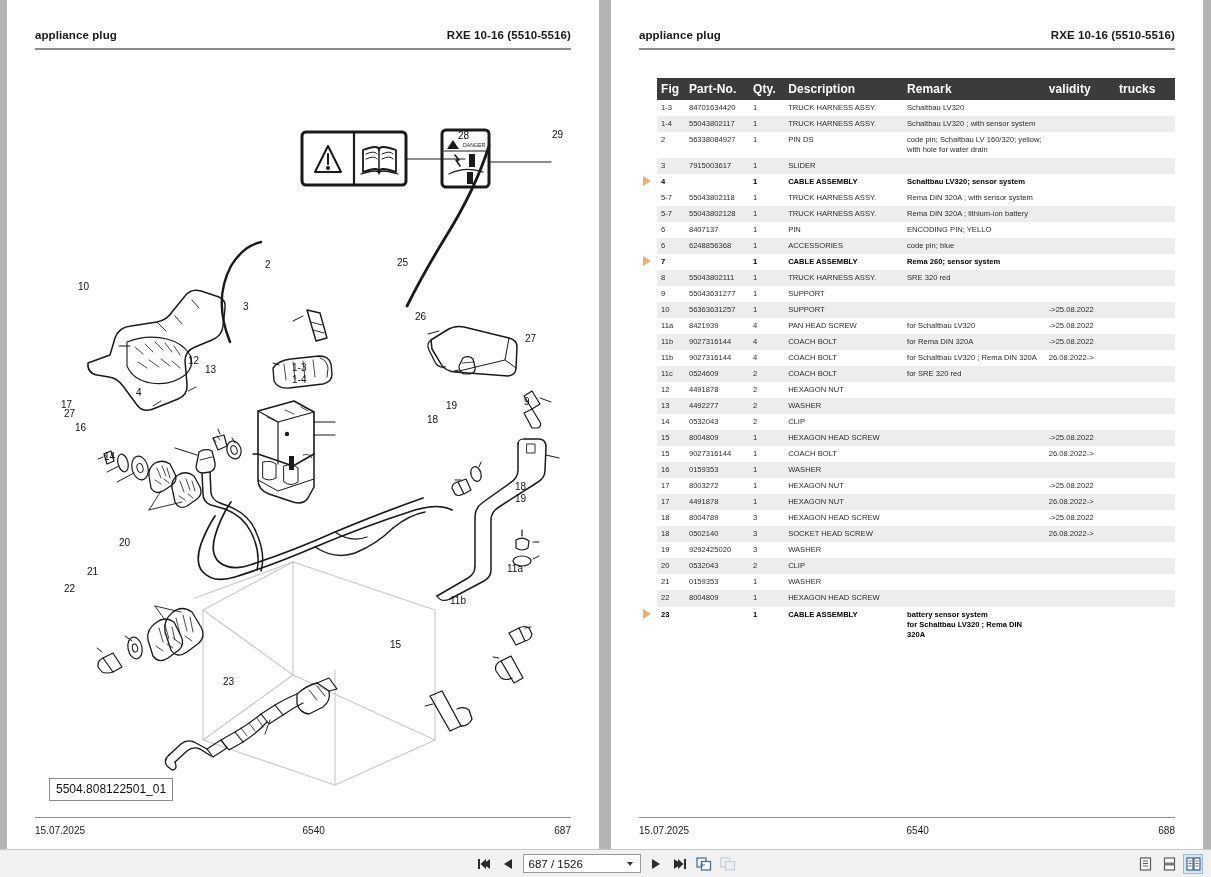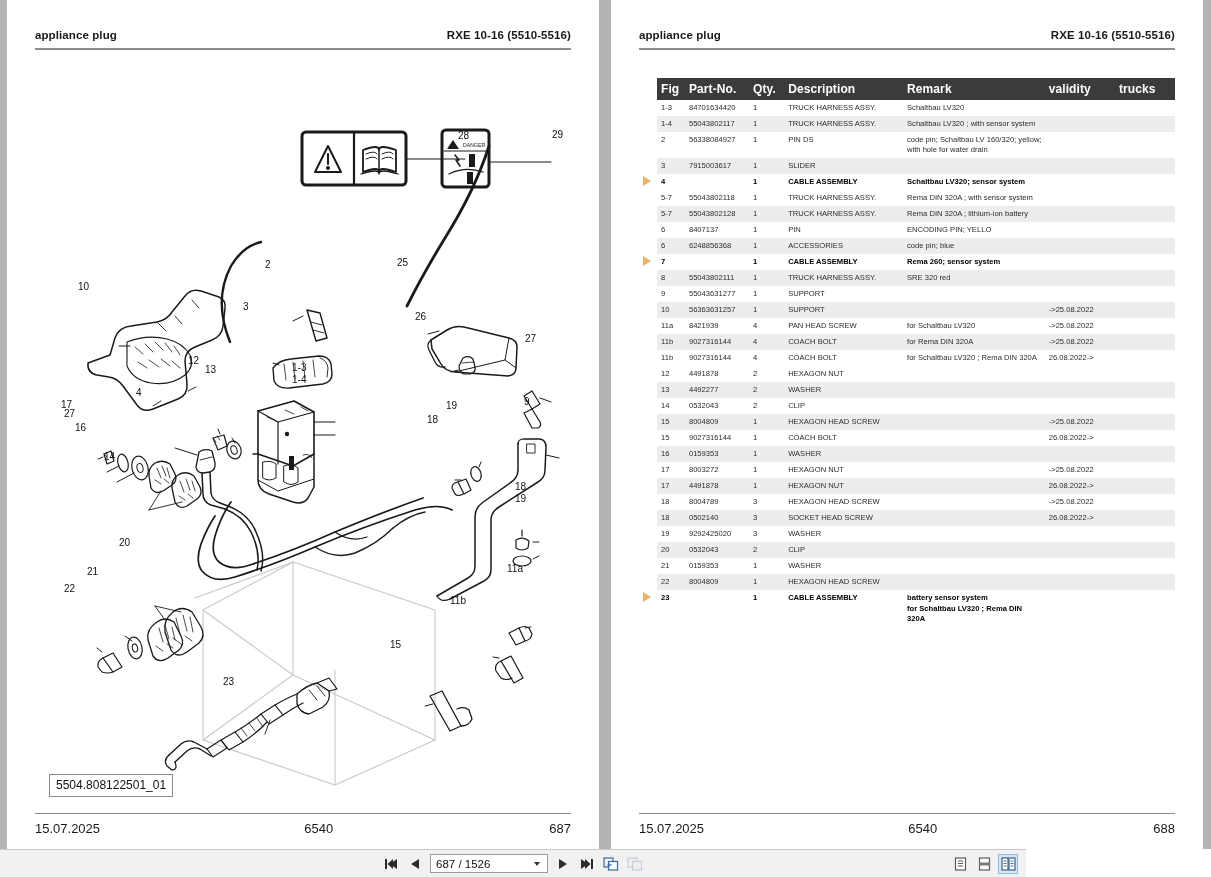--- a/index.html
+++ b/index.html
@@ -68,21 +68,21 @@
     margin-bottom: 0;
   }
   .hrule.thin { height: 1.5px; }
 
   
   .pg-foot-wrap { margin-top: auto; }
   .pg-foot {
     display: flex;
     justify-content: space-between;
     align-items: baseline;
-    font-size: 13px;
+    font-size: 10px;
     color: #1a1a1a;
     padding-top: 7px;
     padding-bottom: 6px;
   }
   .pg-foot .mid { position: relative; left: -6px; }
 
   
   .drawing-area {
     position: relative;
     flex: 1 1 auto;
@@ -152,21 +152,21 @@
     width: 0; height: 0;
     border-left: 8px solid #e8b268;
     border-top: 5px solid transparent;
     border-bottom: 5px solid transparent;
   }
 
   
   .toolbar {
     position: absolute;
     left: 0; top: 849px;
-    width: 1026px; height: 28px;
+    width: 1211px; height: 28px;
     background: #f1f1f1;
     border-top: 1px solid #c9c9c9;
     display: flex;
     align-items: center;
   }
   .tb-center {
     position: absolute;
     left: 0; right: 0;
     display: flex;
     align-items: center;
@@ -658,20 +658,29 @@
                 </tr>
                 <tr>
                   <td><span>11b</span></td>
                   <td><span>9027316144</span></td>
                   <td class="c-qty"><span>4</span></td>
                   <td><span>COACH BOLT</span></td>
                   <td><span>for Schaltbau LV320 ; Rema DIN 320A</span></td>
                   <td><span>26.08.2022-&gt;</span></td>
                   <td><span></span></td>
                 </tr>
+                <tr class="alt">
+                  <td><span>11c</span></td>
+                  <td><span>0524609</span></td>
+                  <td class="c-qty"><span>2</span></td>
+                  <td><span>COACH BOLT</span></td>
+                  <td><span>for SRE 320 red</span></td>
+                  <td><span></span></td>
+                  <td><span></span></td>
+                </tr>
                 <tr>
                   <td><span>12</span></td>
                   <td><span>4491878</span></td>
                   <td class="c-qty"><span>2</span></td>
                   <td><span>HEXAGON NUT</span></td>
                   <td><span></span></td>
                   <td><span></span></td>
                   <td><span></span></td>
                 </tr>
                 <tr class="alt">

